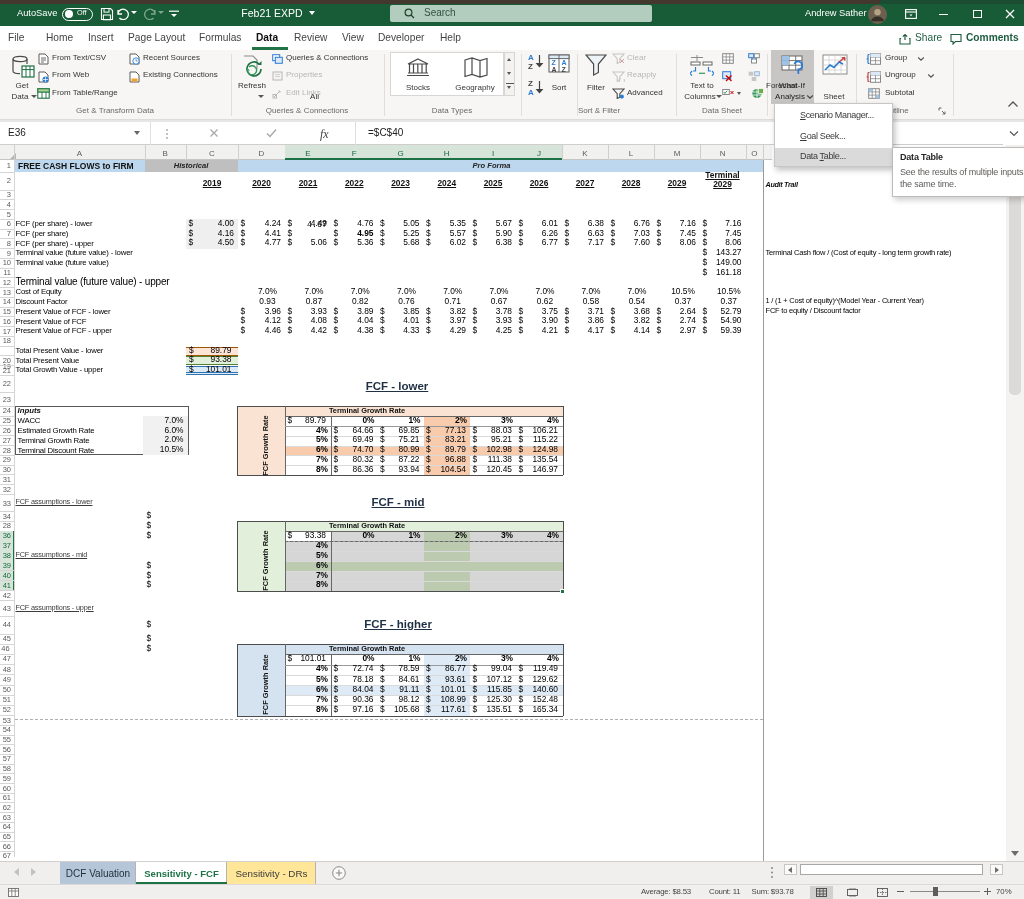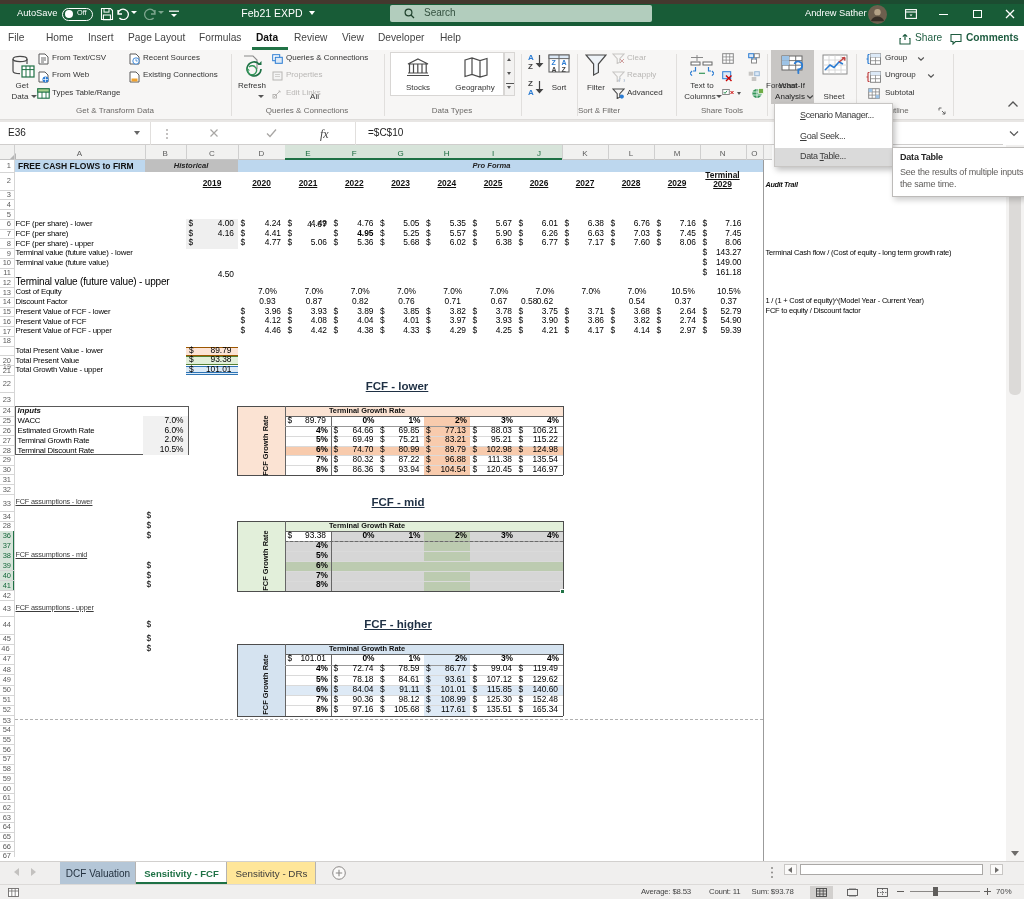--- a/index.html
+++ b/index.html
@@ -78,21 +78,21 @@
 <path d="M1 1.5 h10 v7 h-5.5 L3 11 v-2.5 H1 z" fill="none" stroke="#1e5c40" stroke-width="1.1"></path>
   </svg>
 <div class="ab nw" style="left:966px;top:32.074px;font-size:10.2px;color:#1e5c40"><span class="b">Comments</span></div>
 <div class="ab" style="left:0;top:50px;width:1024px;height:70px;background:#f7f6f5"></div>
 <div class="ab" style="left:0px;top:118.5px;width:1024px;height:1.5px;background:#dedcda"></div>
 <div class="ab" style="left:0px;top:120px;width:1024px;height:2px;background:#e8e6e4"></div>
 <div class="ab nw" style="left:45px;width:140px;text-align:center;top:106.46px;font-size:8px;color:#6a6866">Get &amp; Transform Data</div>
 <div class="ab nw" style="left:237px;width:140px;text-align:center;top:106.46px;font-size:8px;color:#6a6866">Queries &amp; Connections</div>
 <div class="ab nw" style="left:382px;width:140px;text-align:center;top:106.46px;font-size:8px;color:#6a6866">Data Types</div>
 <div class="ab nw" style="left:529px;width:140px;text-align:center;top:106.46px;font-size:8px;color:#6a6866">Sort &amp; Filter</div>
-<div class="ab nw" style="left:652px;width:140px;text-align:center;top:106.46px;font-size:8px;color:#6a6866">Share Tools</div>
+<div class="ab nw" style="left:652px;width:140px;text-align:center;top:106.46px;font-size:8px;color:#6a6866">Data Sheet</div>
 <div class="ab nw" style="left:826px;width:140px;text-align:center;top:106.46px;font-size:8px;color:#6a6866">Outline</div>
 <div class="ab" style="left:231px;top:54px;width:1px;height:62px;background:#e1dfdd"></div>
 <div class="ab" style="left:384px;top:54px;width:1px;height:62px;background:#e1dfdd"></div>
 <div class="ab" style="left:520.5px;top:54px;width:1px;height:62px;background:#e1dfdd"></div>
 <div class="ab" style="left:577px;top:54px;width:1px;height:62px;background:#e1dfdd"></div>
 <div class="ab" style="left:675.8px;top:54px;width:1px;height:62px;background:#e1dfdd"></div>
 <div class="ab" style="left:766.5px;top:54px;width:1px;height:62px;background:#e1dfdd"></div>
 <div class="ab" style="left:856px;top:54px;width:1px;height:62px;background:#e1dfdd"></div>
 <div class="ab" style="left:953px;top:54px;width:1px;height:62px;background:#e1dfdd"></div>
 <svg class="ab" style="left:10px;top:55px" width="26" height="24" viewBox="0 0 26 24">
@@ -113,21 +113,21 @@
 <path d="M1 1 h6 l3 3 v7 H1 z" fill="#fff" stroke="#5a5a5a" stroke-width="1"></path>
     <circle cx="7.5" cy="8.5" r="3" fill="#2b7cd3"></circle>
     <path d="M5 8.5h5M7.5 6v5" stroke="#fff" stroke-width="0.7"></path>
   </svg>
 <div class="ab nw" style="left:52px;top:70.46px;font-size:8px;color:#333">From Web</div>
 <svg class="ab" style="left:37px;top:88px" width="13" height="11" viewBox="0 0 13 11">
 <rect x="0.8" y="0.8" width="11.4" height="9.4" fill="#fff" stroke="#1e7145" stroke-width="1.1"></rect>
 <path d="M0.8 4 h11.4 M5 0.8 v9.4 M9 0.8 v9.4" stroke="#1e7145" stroke-width="0.9"></path>
 <rect x="0.8" y="0.8" width="11.4" height="3.2" fill="#a9d08e" stroke="#1e7145" stroke-width="0.9"></rect>
   </svg>
-<div class="ab nw" style="left:52px;top:87.96px;font-size:8px;color:#333">Types Table/Range</div>
+<div class="ab nw" style="left:52px;top:87.96px;font-size:8px;color:#333">From Table/Range</div>
 <svg class="ab" style="left:129px;top:53px" width="11" height="12" viewBox="0 0 11 12">
 <path d="M1 1 h6 l3 3 v7 H1 z" fill="#fff" stroke="#5a5a5a" stroke-width="1"></path>
     <circle cx="7" cy="8" r="3.2" fill="#fff" stroke="#2b7cd3" stroke-width="0.9"></circle>
     <path d="M7 6.2 v1.8 h1.6" stroke="#2b7cd3" stroke-width="0.8" fill="none"></path>
   </svg>
 <div class="ab nw" style="left:143px;top:52.96px;font-size:8px;color:#333">Recent Sources</div>
 <svg class="ab" style="left:129px;top:70.5px" width="11" height="12" viewBox="0 0 11 12">
 <path d="M1 1 h6 l3 3 v7 H1 z" fill="#fff" stroke="#5a5a5a" stroke-width="1"></path>
     <path d="M2.5 7.5 h6 v3 h-6 z" fill="#f0a22e"></path>
   </svg>
@@ -316,21 +316,21 @@
     <circle cx="2" cy="10" r="1" fill="#b0aeac"></circle>
   </svg>
 <svg class="ab" style="left:209px;top:128px" width="10" height="10" viewBox="0 0 10 10">
 <path d="M1.5 1.5 L8.5 8.5 M8.5 1.5 L1.5 8.5" stroke="#a8a6a4" stroke-width="1.2"></path>
   </svg>
 <svg class="ab" style="left:266px;top:128px" width="11" height="10" viewBox="0 0 11 10">
 <path d="M1 5.5 L4 8.5 L10 1.5" fill="none" stroke="#a8a6a4" stroke-width="1.3"></path>
   </svg>
 <div class="ab nw" style="left:320px;top:127.2px;font-size:10px;color:#444"><i style="font-family:'Liberation Serif',serif;font-size:12px">fx</i></div>
 <div class="ab" style="left:355px;top:122px;width:1px;height:23px;background:#e1dfdd"></div>
-<div class="ab nw" style="left:368px;top:127.2px;font-size:10px;color:#222">=$C$10</div>
+<div class="ab nw" style="left:368px;top:127.2px;font-size:10px;color:#222">=$C$40</div>
 <div class="ab" style="left:1003px;top:122px;width:21px;height:23px;background:#fff"></div>
 <svg class="ab" style="left:1009px;top:130px" width="10" height="7" viewBox="0 0 10 7">
 <path d="M1 1.5 L5 5.5 L9 1.5" fill="none" stroke="#555" stroke-width="1.2"></path>
   </svg>
 <div class="ab" style="left:0;top:145px;width:772px;height:15px;background:#f1f1f0;border-bottom:1px solid #c5c5c5"></div>
 <div class="ab" style="left:10px;top:153px;width:0;height:0;border-left:6px solid transparent;border-bottom:6px solid #b5b5b5"></div>
 <div class="ab" style="left:14px;top:145px;width:1px;height:15px;background:#cfcfcf"></div>
 <div class="ab nw" style="left:14.5px;top:148.5px;width:130.0px;text-align:center;font-size:8px;color:#5c5c5c">A</div>
 <div class="ab" style="left:144.5px;top:145px;width:1px;height:15px;background:#cfcfcf"></div>
 <div class="ab nw" style="left:144.5px;top:148.5px;width:41.5px;text-align:center;font-size:8px;color:#5c5c5c">B</div>
@@ -597,21 +597,21 @@
 <div class="ab nw" style="right:466px;top:228.583px;font-size:8.4px;">6.26</div>
 <div class="ab nw" style="left:564.5px;top:228.583px;font-size:8.4px;">$</div>
 <div class="ab nw" style="right:420px;top:228.583px;font-size:8.4px;">6.63</div>
 <div class="ab nw" style="left:610.5px;top:228.583px;font-size:8.4px;">$</div>
 <div class="ab nw" style="right:374px;top:228.583px;font-size:8.4px;">7.03</div>
 <div class="ab nw" style="left:656.5px;top:228.583px;font-size:8.4px;">$</div>
 <div class="ab nw" style="right:328px;top:228.583px;font-size:8.4px;">7.45</div>
 <div class="ab nw" style="left:702.5px;top:228.583px;font-size:8.4px;">$</div>
 <div class="ab nw" style="right:282.5px;top:228.583px;font-size:8.4px;">7.45</div>
 <div class="ab nw" style="left:188.5px;top:238.333px;font-size:8.4px;">$</div>
-<div class="ab nw" style="right:790px;top:238.333px;font-size:8.4px;margin-top:32px;">4.50</div>
+<div class="ab nw" style="right:790px;top:238.333px;font-size:8.4px;">4.50</div>
 <div class="ab nw" style="left:240.5px;top:238.333px;font-size:8.4px;">$</div>
 <div class="ab nw" style="right:743px;top:238.333px;font-size:8.4px;">4.77</div>
 <div class="ab nw" style="left:287.5px;top:238.333px;font-size:8.4px;">$</div>
 <div class="ab nw" style="right:697px;top:238.333px;font-size:8.4px;">5.06</div>
 <div class="ab nw" style="left:333.5px;top:238.333px;font-size:8.4px;">$</div>
 <div class="ab nw" style="right:650.5px;top:238.333px;font-size:8.4px;">5.36</div>
 <div class="ab nw" style="left:380.0px;top:238.333px;font-size:8.4px;">$</div>
 <div class="ab nw" style="right:604.5px;top:238.333px;font-size:8.4px;">5.68</div>
 <div class="ab nw" style="left:426.0px;top:238.333px;font-size:8.4px;">$</div>
 <div class="ab nw" style="right:558px;top:238.333px;font-size:8.4px;">6.02</div>
@@ -644,21 +644,21 @@
 <div class="ab nw" style="left:567.0px;width:140px;text-align:center;top:287.083px;font-size:8.4px;">7.0%</div>
 <div class="ab nw" style="left:613.0px;width:140px;text-align:center;top:287.083px;font-size:8.4px;">10.5%</div>
 <div class="ab nw" style="left:658.75px;width:140px;text-align:center;top:287.083px;font-size:8.4px;">10.5%</div>
 <div class="ab nw" style="left:197.5px;width:140px;text-align:center;top:296.833px;font-size:8.4px;">0.93</div>
 <div class="ab nw" style="left:244.0px;width:140px;text-align:center;top:296.833px;font-size:8.4px;">0.87</div>
 <div class="ab nw" style="left:290.25px;width:140px;text-align:center;top:296.833px;font-size:8.4px;">0.82</div>
 <div class="ab nw" style="left:336.5px;width:140px;text-align:center;top:296.833px;font-size:8.4px;">0.76</div>
 <div class="ab nw" style="left:382.75px;width:140px;text-align:center;top:296.833px;font-size:8.4px;">0.71</div>
 <div class="ab nw" style="left:429.0px;width:140px;text-align:center;top:296.833px;font-size:8.4px;">0.67</div>
 <div class="ab nw" style="left:475.0px;width:140px;text-align:center;top:296.833px;font-size:8.4px;">0.62</div>
-<div class="ab nw" style="left:521.0px;width:140px;top:296.833px;font-size:8.4px;">0.58</div>
+<div class="ab nw" style="left:521.0px;width:140px;text-align:center;top:296.833px;font-size:8.4px;">0.58</div>
 <div class="ab nw" style="left:567.0px;width:140px;text-align:center;top:296.833px;font-size:8.4px;">0.54</div>
 <div class="ab nw" style="left:613.0px;width:140px;text-align:center;top:296.833px;font-size:8.4px;">0.37</div>
 <div class="ab nw" style="left:658.75px;width:140px;text-align:center;top:296.833px;font-size:8.4px;">0.37</div>
 <div class="ab nw" style="left:240.5px;top:306.583px;font-size:8.4px;">$</div>
 <div class="ab nw" style="right:743px;top:306.583px;font-size:8.4px;">3.96</div>
 <div class="ab nw" style="left:287.5px;top:306.583px;font-size:8.4px;">$</div>
 <div class="ab nw" style="right:697px;top:306.583px;font-size:8.4px;">3.93</div>
 <div class="ab nw" style="left:333.5px;top:306.583px;font-size:8.4px;">$</div>
 <div class="ab nw" style="right:650.5px;top:306.583px;font-size:8.4px;">3.89</div>
 <div class="ab nw" style="left:380.0px;top:306.583px;font-size:8.4px;">$</div>

